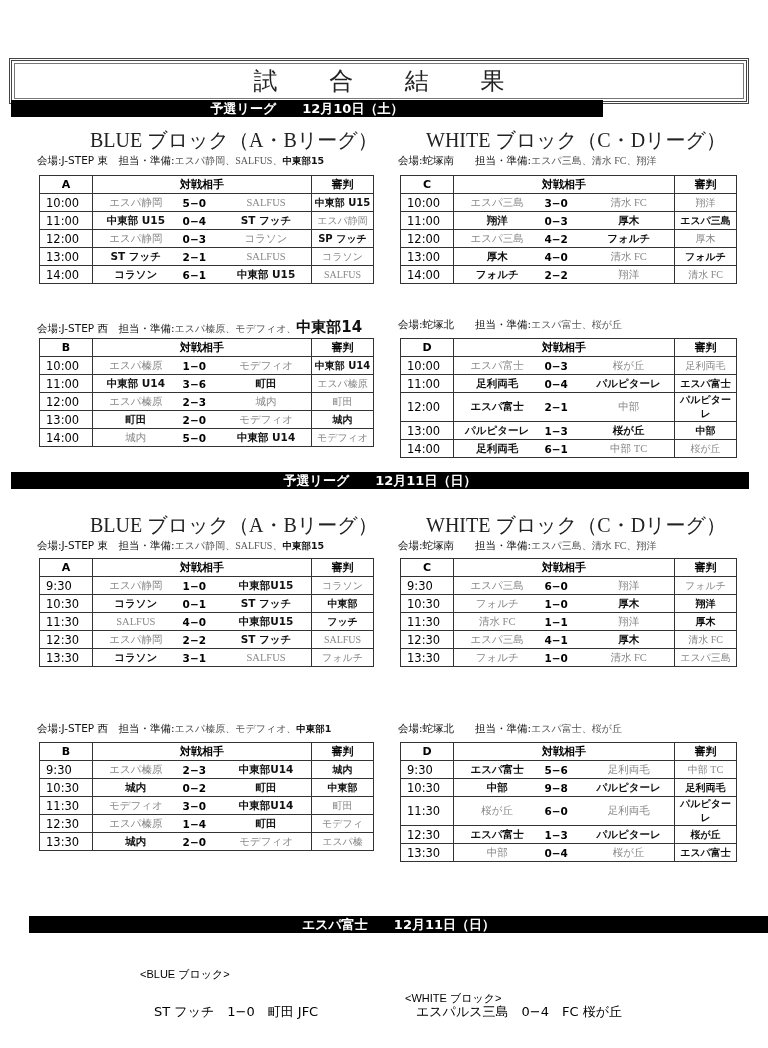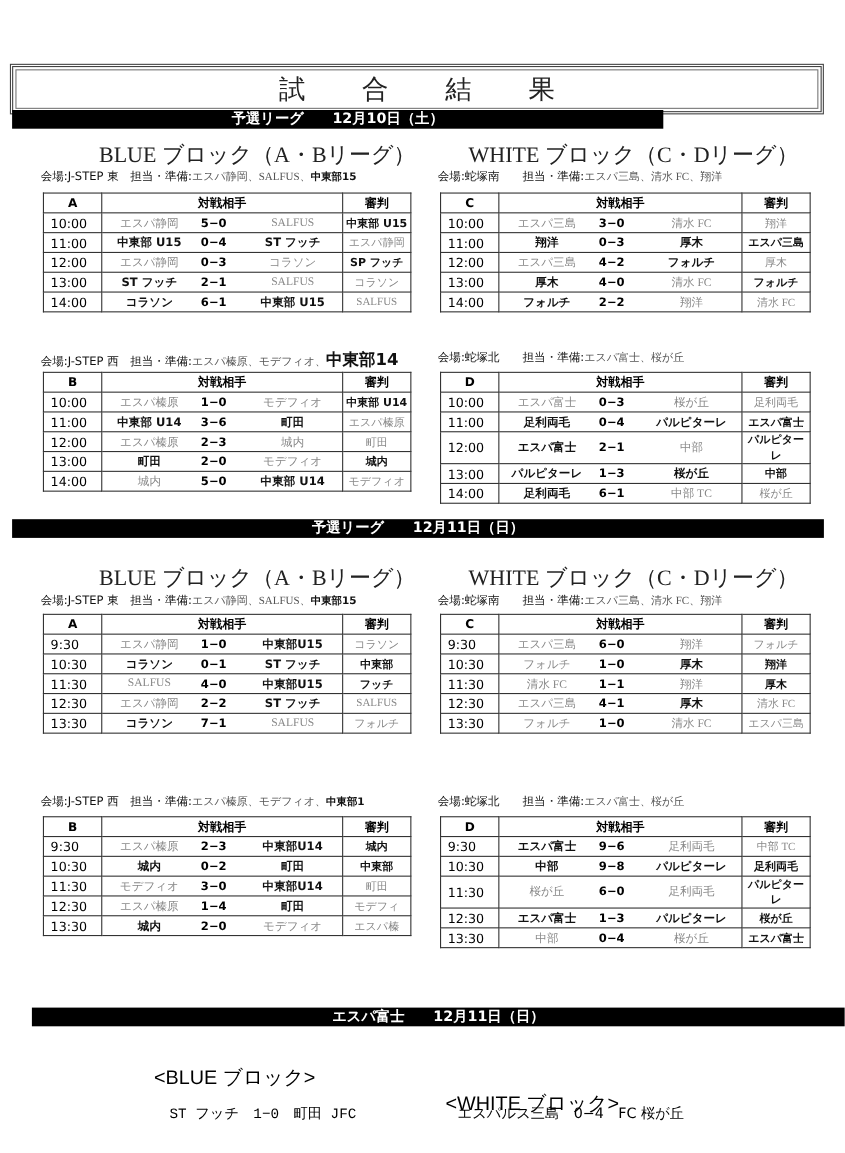--- a/index.html
+++ b/index.html
@@ -21,21 +21,21 @@
   table.sched tr.hdr td { font-weight:bold; font-size:11px; }
   table.sched td.time { text-align:left; padding-left:6px; font-size:11.5px; }
   table.sched td.match { padding:0; }
   .match-inner { display:flex; width:100%; align-items:center; }
   .match-inner .home { width:40%; text-align:center; }
   .match-inner .score { width:18%; text-align:left; padding-left:4px; font-weight:bold; }
   .match-inner .away { width:42%; text-align:center; }
   .light { color:#888; font-family:"Liberation Serif","DejaVu Serif",serif; }
   .bold { font-weight:bold; color:#111; }
   .ref { font-size:10px; }
-  .final-head { position:absolute; font-size:18px; font-family:"Liberation Sans",sans-serif; }
+  .final-head { position:absolute; font-size:11px; font-family:"Liberation Sans",sans-serif; }
   .final-result { position:absolute; font-size:13px; }
 </style>
 </head>
 <body>
 
 <div class="title-box">
   <span>試 合 結 果</span>
 </div>
 
 <div class="bar" style="left:11px; top:100px; width:592px;">
@@ -381,21 +381,21 @@
         <span class="away bold">ST フッチ</span>
       </div>
           </td>
       <td class="ref light">SALFUS</td>
         </tr>
         <tr>
       <td class="time">13:30</td>
       <td class="match">
             <div class="match-inner">
         <span class="home bold">コラソン</span>
-        <span class="score">7−1</span>
+        <span class="score">3−1</span>
         <span class="away light">SALFUS</span>
       </div>
           </td>
       <td class="ref light">フォルチ</td>
         </tr>
       </tbody>
     </table>
     <div class="venue" style="left: 398px; top: 539px;"><span>会場:蛇塚南　　担当・準備:</span><span class="duty">エスパ三島、清水 FC、翔洋</span><span style="font-weight:bold;font-size:9.5px"></span></div>
     <table class="sched" style="left: 400px; top: 558px; width: 337px;">
       <colgroup>
@@ -547,21 +547,21 @@
         <tr class="hdr">
     <td>D</td>
     <td>対戦相手</td>
     <td>審判</td>
         </tr>
         <tr>
       <td class="time">9:30</td>
       <td class="match">
             <div class="match-inner">
         <span class="home bold">エスパ富士</span>
-        <span class="score">9−6</span>
+        <span class="score">5−6</span>
         <span class="away light">足利両毛</span>
       </div>
           </td>
       <td class="ref light">中部 TC</td>
         </tr>
         <tr>
       <td class="time">10:30</td>
       <td class="match">
             <div class="match-inner">
         <span class="home bold">中部</span>
@@ -614,14 +614,14 @@
 
 <div class="block-title" style="left:90px; top:512px;">BLUE ブロック（A・Bリーグ）</div>
 <div class="block-title" style="left:426px; top:512px;">WHITE ブロック（C・Dリーグ）</div>
 
 <div class="bar" style="left:29px; top:916px; width:739px;">
   <span>エスパ富士</span><span class="gap"></span><span>12月11日（日）</span>
 </div>
 
 <div class="final-head" style="left:140px; top:967px;">&lt;BLUE ブロック&gt;</div>
 <div class="final-head" style="left:405px; top:991px;">&lt;WHITE ブロック&gt;</div>
-<div class="final-result" style="left:154px; top:1003px;font-family:Liberation Mono, monospace;">ST フッチ　1−0　町田 JFC</div>
+<div class="final-result" style="left:154px; top:1003px;">ST フッチ　1−0　町田 JFC</div>
 <div class="final-result" style="left:416px; top:1003px;">エスパルス三島　0−4　FC 桜が丘</div>
 
 </body></html>

